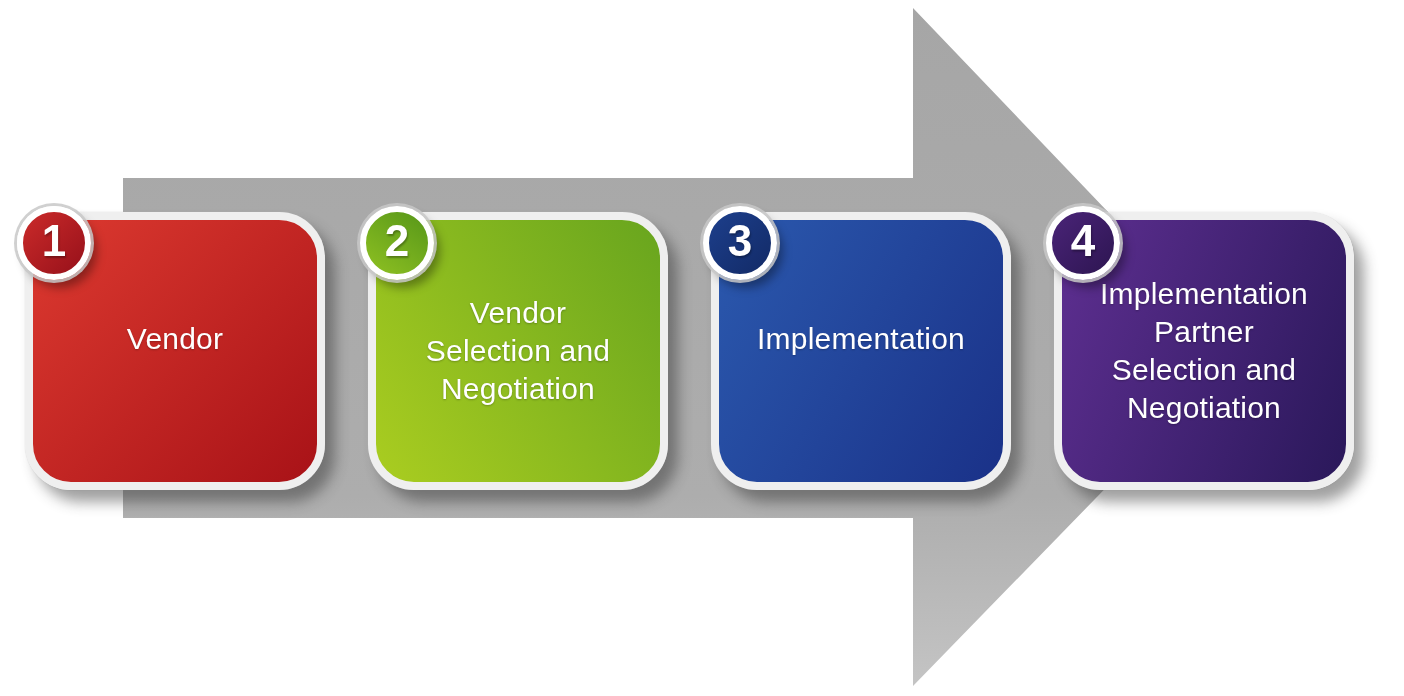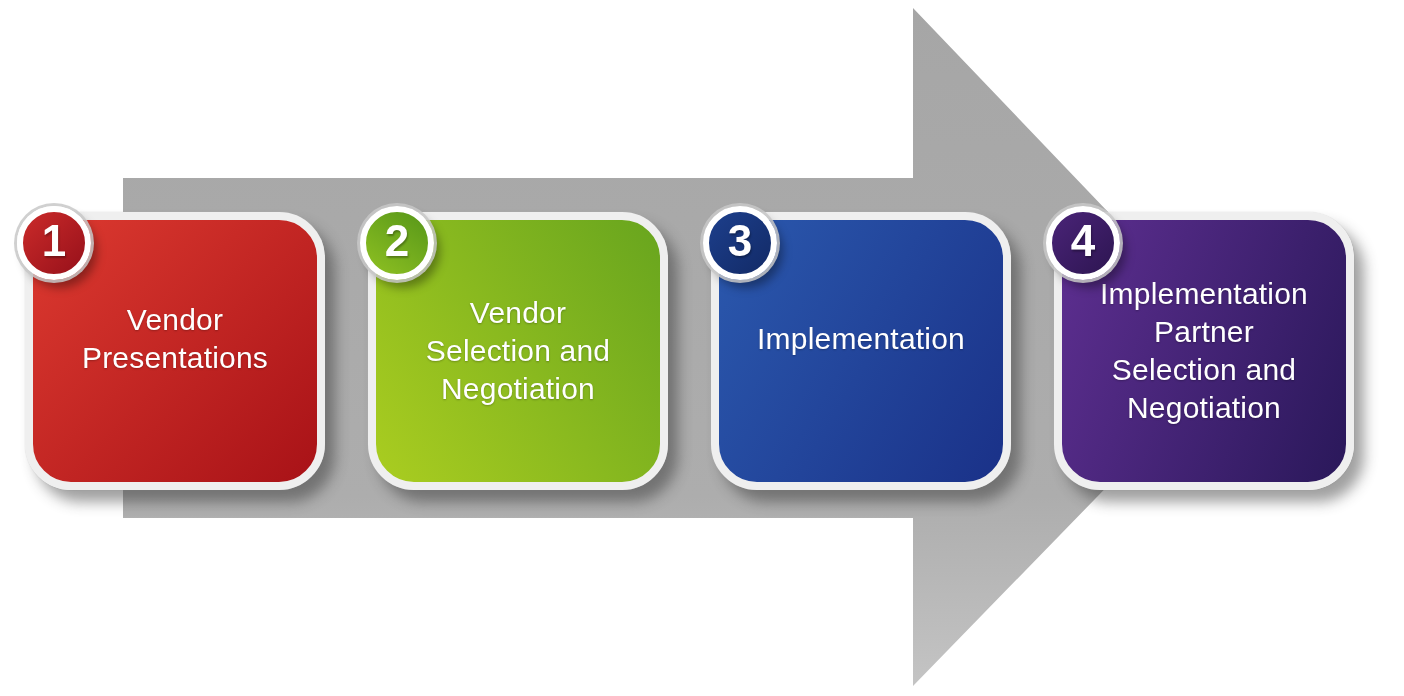--- a/index.html
+++ b/index.html
@@ -85,21 +85,20 @@
     </defs>
     <polygon points="123,178 913,178 913,8 1240,350 913,686 913,518 123,518" fill="url(#arrowGrad)"></polygon>
   </svg>
 
   <div class="step" data-step="0" style="--c1: #dd3a30; --c2: #a81217; --b1: #cb2b2a; --b2: #96101a; --txt: #ffffff;">
     <div class="badge">
       <span class="badge-num">1</span>
     </div>
     <div class="step-label">
       <div>Vendor</div>
-      <div>Presentations</div>
     </div>
   </div>
 
   <div class="step" data-step="1" style="--c1: #aacd20; --c2: #68a51e; --b1: #569619; --b2: #8fc122; --txt: #ffffff;">
     <div class="badge">
       <span class="badge-num">2</span>
     </div>
     <div class="step-label">
       <div>Vendor</div>
       <div>Selection and</div>

